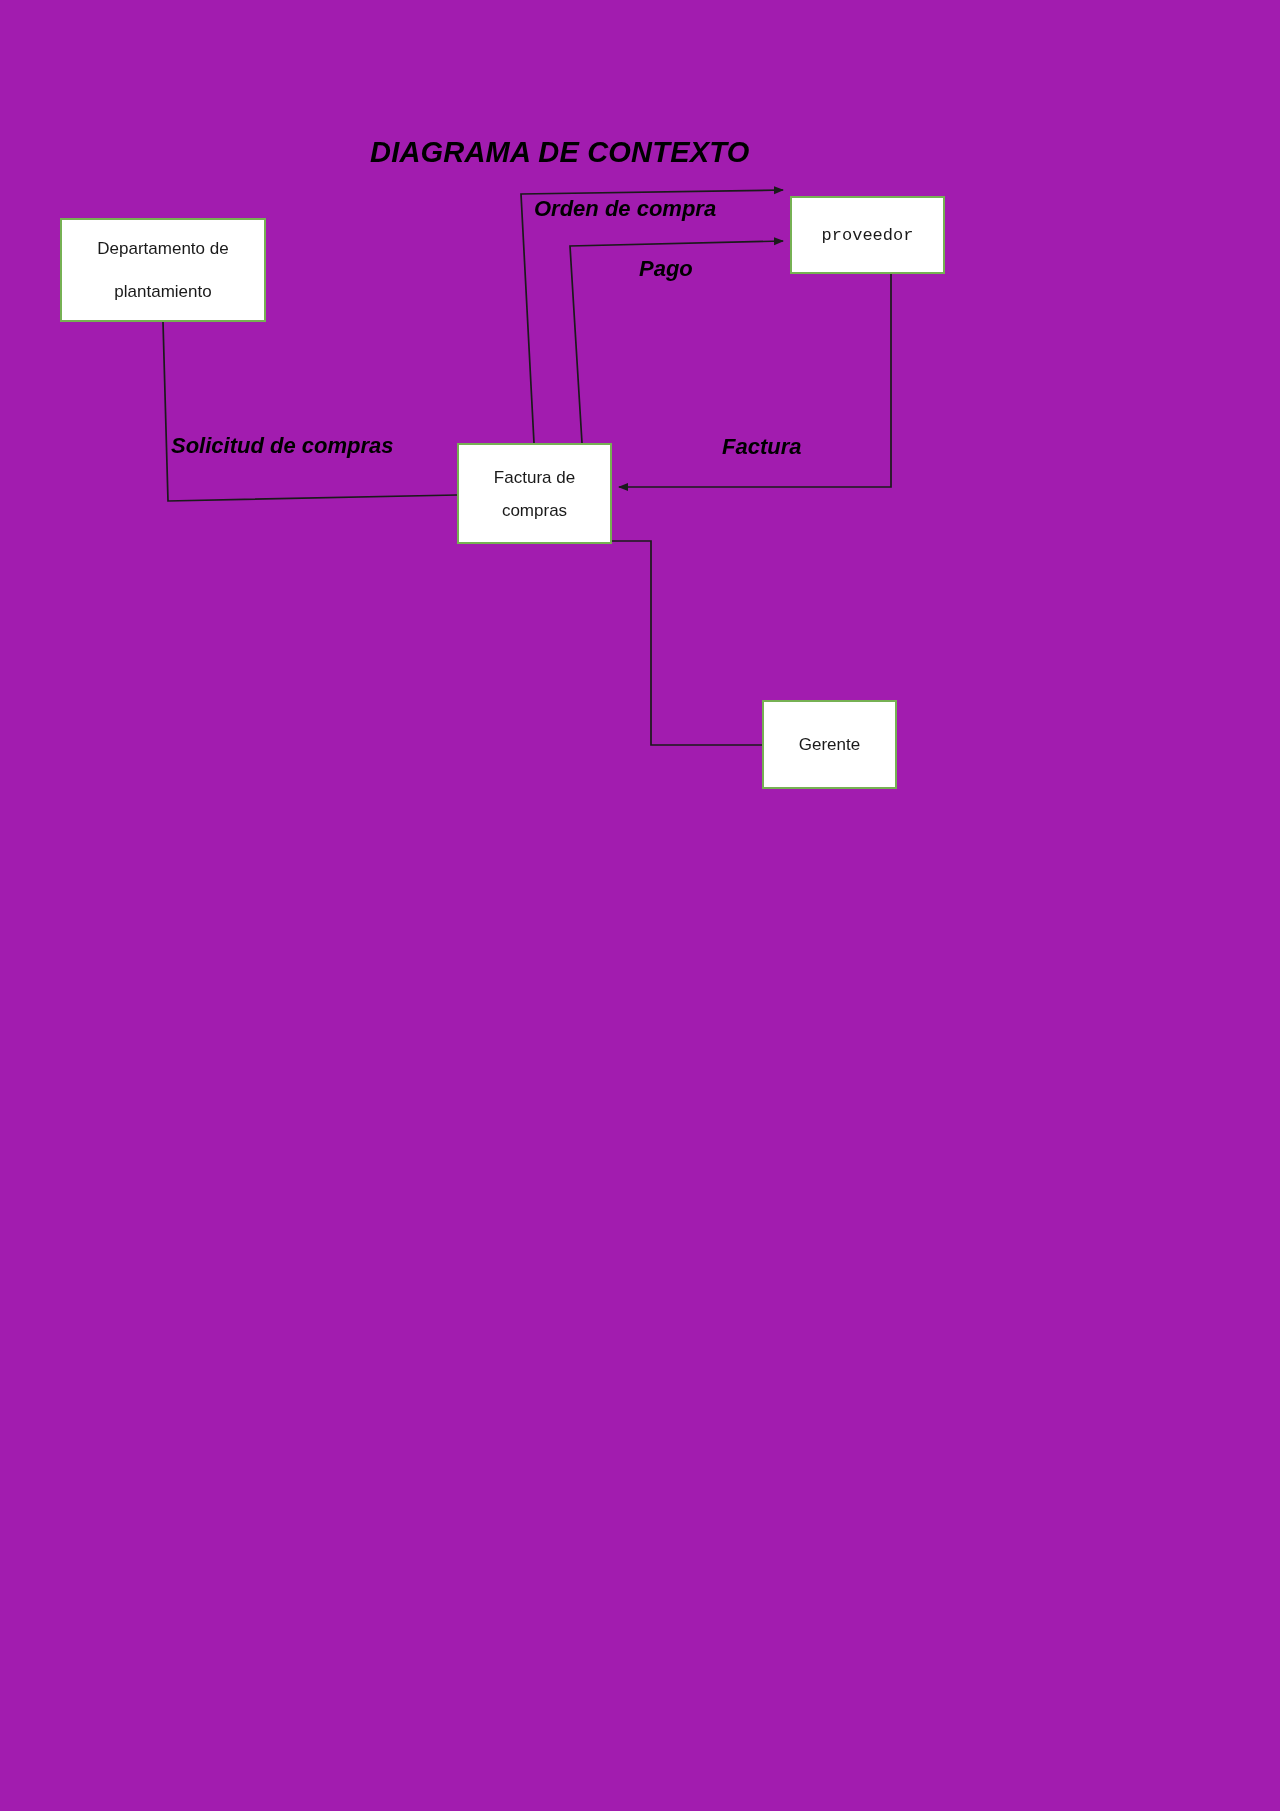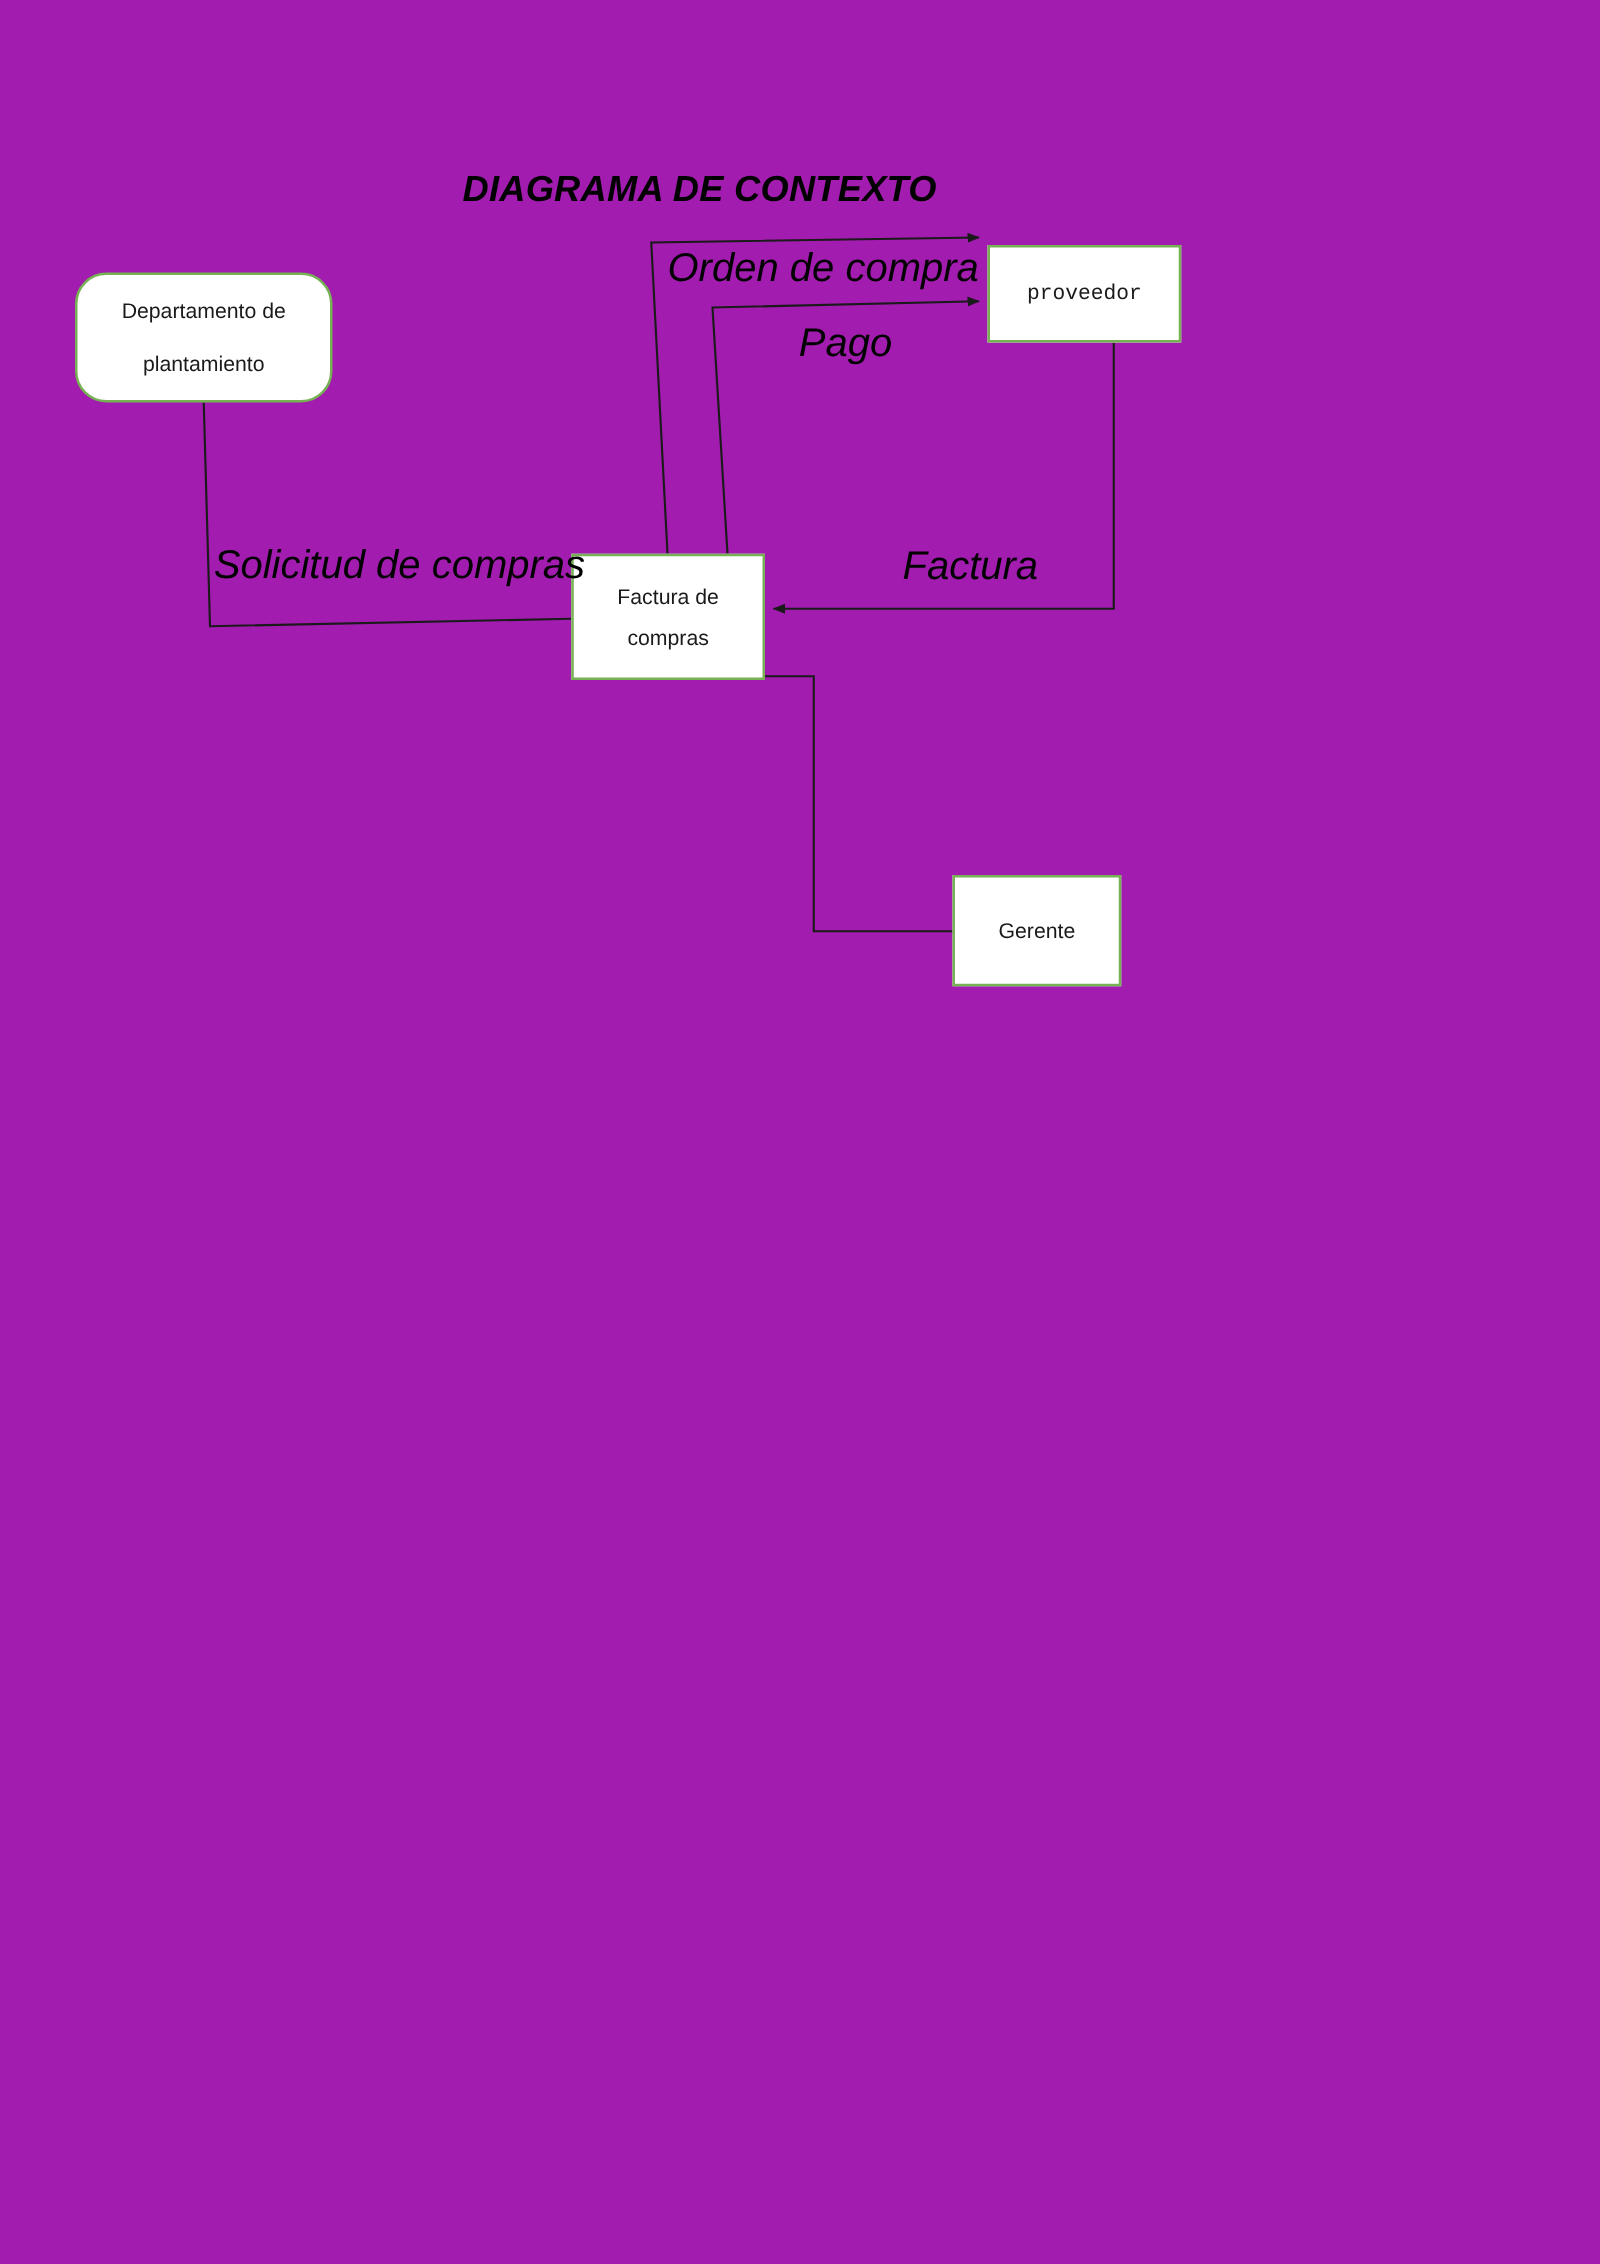--- a/index.html
+++ b/index.html
@@ -49,21 +49,20 @@
     line-height: 1.0;
     color: #1a1a1a;
   }
   .entity-box .line-1 { display: block; }
   .entity-box .line-2 { display: block; margin-top: 26px; }
   #box-departamento {
     left: 60px;
     top: 218px;
     width: 206px;
     height: 104px;
-    border-radius: 25px;
   }
   #box-proveedor {
     left: 790px;
     top: 196px;
     width: 155px;
     height: 78px;
     font-family: Liberation Mono, monospace;
   }
   #box-sistema {
     left: 457px;
@@ -73,22 +72,22 @@
   }
   #box-sistema .line-2 { margin-top: 16px; }
   #box-gerente {
     left: 762px;
     top: 700px;
     width: 135px;
     height: 89px;
   }
   .flow-label {
     position: absolute;
-    font-size: 32px;
-    font-weight: normal;
+    font-size: 22px;
+    font-weight: bold;
     font-style: italic;
     white-space: nowrap;
     color: #000000;
   }
   #label-orden   { left: 534px; top: 196px; }
   #label-pago    { left: 639px; top: 256px; }
   #label-solicitud { left: 171px; top: 433px; }
   #label-factura { left: 722px; top: 434px; }
 </style>
 </head>

